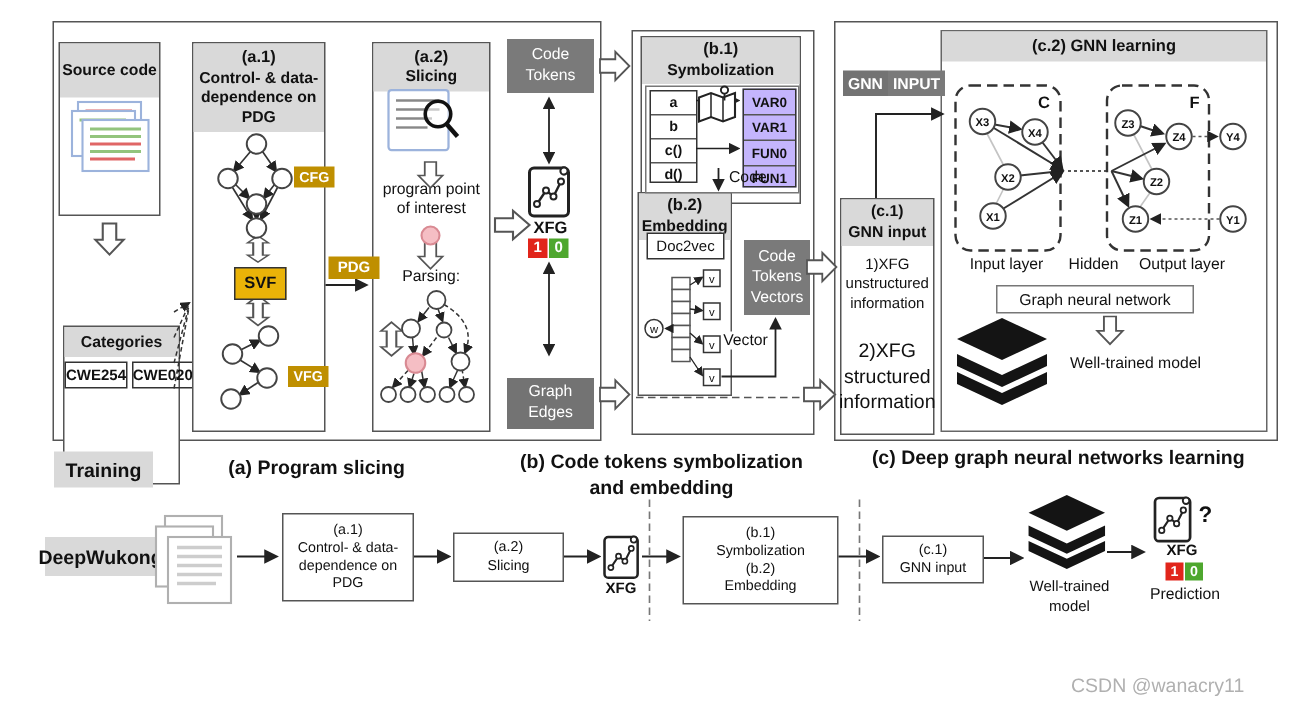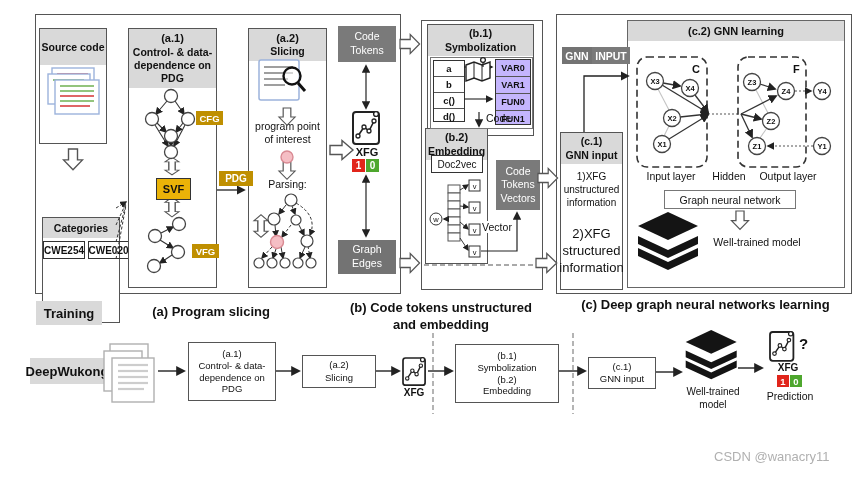--- a/index.html
+++ b/index.html
@@ -65,21 +65,21 @@
   </div>
   <div class="abs pre ctr" style="left:249px;top:120px;width:77px;font-size:10.5px;line-height:1.25;z-index:6;">program point
 of interest</div>
   <div class="abs ctr" style="left:248px;top:178px;width:79px;font-size:10.5px;z-index:6;">Parsing:</div>
 
   <div class="abs dark ctr pre" style="left:338px;top:26px;width:58px;height:36px;font-size:10.5px;line-height:1.3;z-index:6;">Code
 Tokens</div>
   <div class="abs ctr" style="left:338px;top:146px;width:58px;font-size:11px;font-weight:bold;z-index:6;">XFG</div>
   <div class="abs badge-red ctr" style="left:352px;top:159px;width:13px;height:13px;font-size:10px;z-index:6;">1</div>
   <div class="abs badge-green ctr" style="left:366px;top:159px;width:13px;height:13px;font-size:10px;z-index:6;">0</div>
-  <div class="abs blue ctr pre" style="left:338px;top:240px;width:58px;height:34px;font-size:10.5px;line-height:1.3;z-index:6;">Graph
+  <div class="abs blue ctr pre" style="left:338px;top:252px;width:58px;height:34px;font-size:10.5px;line-height:1.3;z-index:6;">Graph
 Edges</div>
 
   <div class="abs box" style="left:427px;top:24px;width:107px;height:112px;z-index:2;">
     <div class="hdr" style="padding:2px 0;line-height:1.25;">
       <div style="font-size:11px;">(b.1)</div>
       <div style="font-size:10.5px;">Symbolization</div>
     </div>
   </div>
   <div class="abs" style="left:430px;top:57px;width:101px;height:70px;border:1px solid #777;z-index:3;"></div>
   <div class="abs rows" style="left:433px;top:60px;width:30px;height:60px;border:1.1px solid #333;background:#fff;z-index:4;">
@@ -131,21 +131,21 @@
   <div class="abs" style="left:692px;top:63px;font-size:11px;font-weight:bold;z-index:6;">C</div>
   <div class="abs" style="left:793px;top:63px;font-size:11px;font-weight:bold;z-index:6;">F</div>
   <div class="abs ctr" style="left:635px;top:170px;width:72px;font-size:10.5px;z-index:6;">Input layer</div>
   <div class="abs ctr" style="left:706px;top:170px;width:46px;font-size:10.5px;z-index:6;">Hidden</div>
   <div class="abs ctr" style="left:751px;top:170px;width:74px;font-size:10.5px;z-index:6;">Output layer</div>
   <div class="abs ctr" style="left:664px;top:190px;width:130px;height:17px;border:1px solid #777;background:#fff;font-size:10.5px;z-index:6;">Graph neural network</div>
   <div class="abs ctr" style="left:700px;top:236px;width:114px;font-size:10.5px;z-index:6;">Well-trained model</div>
 
   <div class="abs hdr ctr" style="left:36px;top:301px;width:66px;height:24px;font-size:13px;z-index:6;">Training</div>
   <div class="abs ctr" style="left:121px;top:304px;width:180px;font-size:13px;font-weight:bold;z-index:6;">(a) Program slicing</div>
-  <div class="abs ctr pre" style="left:345px;top:300px;width:192px;font-size:13px;font-weight:bold;line-height:1.3;z-index:6;">(b) Code tokens unstructured
+  <div class="abs ctr pre" style="left:345px;top:300px;width:192px;font-size:13px;font-weight:bold;line-height:1.3;z-index:6;">(b) Code tokens symbolization
 and embedding</div>
   <div class="abs ctr" style="left:563px;top:297px;width:285px;font-size:13px;font-weight:bold;z-index:6;">(c) Deep graph neural networks learning</div>
 
   <div class="abs hdr ctr" style="left:30px;top:358px;width:74px;height:26px;font-size:13px;z-index:6;">DeepWukong</div>
   <div class="abs box ctr pre" style="left:188px;top:342px;width:88px;height:59px;font-size:9.5px;line-height:1.25;z-index:2;">(a.1)
 Control- &amp; data-
 dependence on
 PDG</div>
   <div class="abs box ctr pre" style="left:302px;top:355px;width:74px;height:33px;font-size:9.5px;line-height:1.3;z-index:2;">(a.2)
 Slicing</div>

